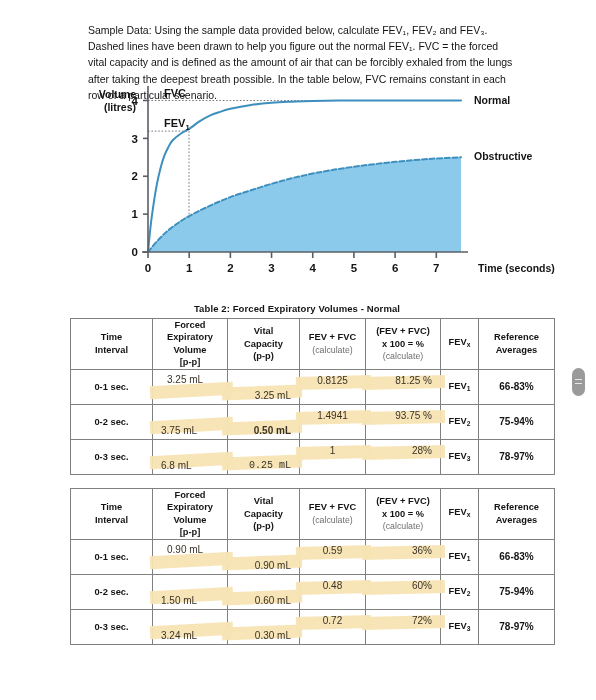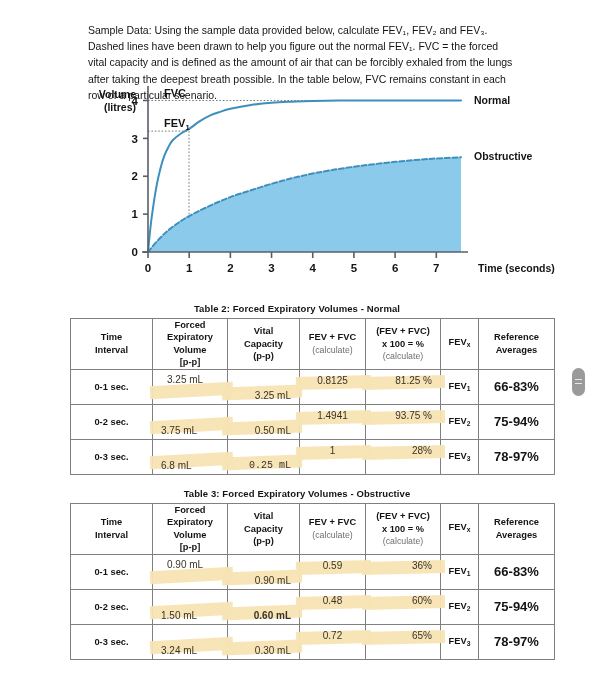--- a/index.html
+++ b/index.html
@@ -92,21 +92,21 @@
   .data-row td { height: 34px; position: relative; }
 
   .cell-time {
     text-align: center;
     font-size: 9.3px;
     font-weight: bold;
     color: #141414;
   }
   .cell-ref {
     text-align: center;
-    font-size: 13px;
+    font-size: 10px;
     font-weight: bold;
     color: #141414;
   }
   .cell-fevx {
     text-align: center;
     font-size: 9.3px;
     font-weight: bold;
     color: #141414;
   }
 
@@ -297,21 +297,21 @@
           <td class="cell-ref" style="text-align: center;">66-83%</td>
         </tr>
         <tr class="data-row">
           <td class="cell-time" style="text-align: center;">0-2 sec.</td>
           <td>
             <div class="hl" style="left: -4%; width: 112%; top: 14px; height: 13px; transform: rotate(-3deg);"></div>
             <div class="ans ans-bl">3.75 mL</div>
           </td>
           <td>
             <div class="hl" style="left: -8%; width: 112%; top: 16px; height: 13px; transform: rotate(-2deg);"></div>
-            <div class="ans" style="right: 8px; bottom: 3px;">0.50 mL</div>
+            <div class="ans" style="right: 8px; bottom: 3px; font-weight: bold;">0.50 mL</div>
           </td>
           <td>
             <div class="hl" style="left: -6%; width: 115%; top: 6px; height: 13px; transform: rotate(-1.5deg);"></div>
             <div class="ans ans-tc">1.4941</div>
           </td>
           <td>
             <div class="hl" style="left: -6%; width: 112%; top: 6px; height: 13px; transform: rotate(-1.5deg);"></div>
             <div class="ans ans-tr">93.75 %</div>
           </td>
           <td class="cell-fevx" style="text-align: center;"><span>FEV</span><sub>2</sub></td>
@@ -336,21 +336,20 @@
             <div class="ans ans-tr">28%</div>
           </td>
           <td class="cell-fevx" style="text-align: center;"><span>FEV</span><sub>3</sub></td>
           <td class="cell-ref" style="text-align: center;">78-97%</td>
         </tr>
       </tbody>
   </table>
 </div>
 
 <div id="table3-block" class="table-block">
-  <div class="table-caption">Table 3: Forced Expiratory Volumes - Obstructive</div>
   <table class="fev-table">
     <colgroup>
       <col class="c-time">
         <col class="c-fev">
         <col class="c-vc">
         <col class="c-ratio">
       <col class="c-pct">
         <col class="c-fevx">
         <col class="c-ref">
     </colgroup>
@@ -412,21 +411,21 @@
           <td class="cell-ref" style="text-align: center;">66-83%</td>
         </tr>
         <tr class="data-row">
           <td class="cell-time" style="text-align: center;">0-2 sec.</td>
           <td>
             <div class="hl" style="left: -4%; width: 112%; top: 14px; height: 13px; transform: rotate(-3deg);"></div>
             <div class="ans ans-bl">1.50 mL</div>
           </td>
           <td>
             <div class="hl" style="left: -8%; width: 112%; top: 16px; height: 13px; transform: rotate(-2deg);"></div>
-            <div class="ans" style="right: 8px; bottom: 3px; font-weight: bold;">0.60 mL</div>
+            <div class="ans" style="right: 8px; bottom: 3px;">0.60 mL</div>
           </td>
           <td>
             <div class="hl" style="left: -6%; width: 115%; top: 6px; height: 13px; transform: rotate(-1.5deg);"></div>
             <div class="ans ans-tc">0.48</div>
           </td>
           <td>
             <div class="hl" style="left: -6%; width: 112%; top: 6px; height: 13px; transform: rotate(-1.5deg);"></div>
             <div class="ans ans-tr">60%</div>
           </td>
           <td class="cell-fevx" style="text-align: center;"><span>FEV</span><sub>2</sub></td>
@@ -441,21 +440,21 @@
           <td>
             <div class="hl" style="left: -8%; width: 112%; top: 16px; height: 13px; transform: rotate(-2deg);"></div>
             <div class="ans" style="right: 8px; bottom: 3px;">0.30 mL</div>
           </td>
           <td>
             <div class="hl" style="left: -6%; width: 115%; top: 6px; height: 13px; transform: rotate(-1.5deg);"></div>
             <div class="ans ans-tc">0.72</div>
           </td>
           <td>
             <div class="hl" style="left: -6%; width: 112%; top: 6px; height: 13px; transform: rotate(-1.5deg);"></div>
-            <div class="ans ans-tr">65%</div>
+            <div class="ans ans-tr">72%</div>
           </td>
           <td class="cell-fevx" style="text-align: center;"><span>FEV</span><sub>3</sub></td>
           <td class="cell-ref" style="text-align: center;">78-97%</td>
         </tr>
       </tbody>
   </table>
 </div>
 
 <div id="scroll-grabber">
   <i class="l1"></i>

